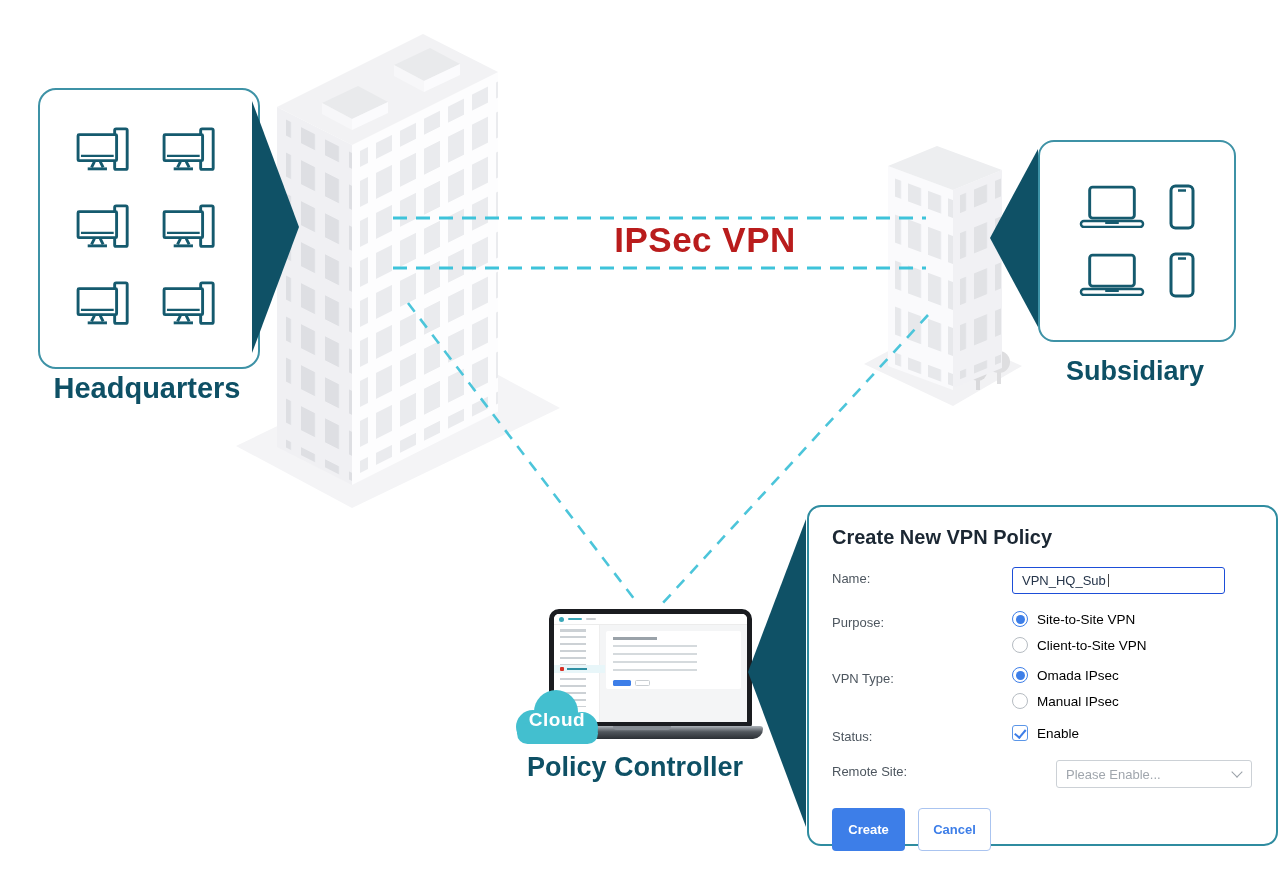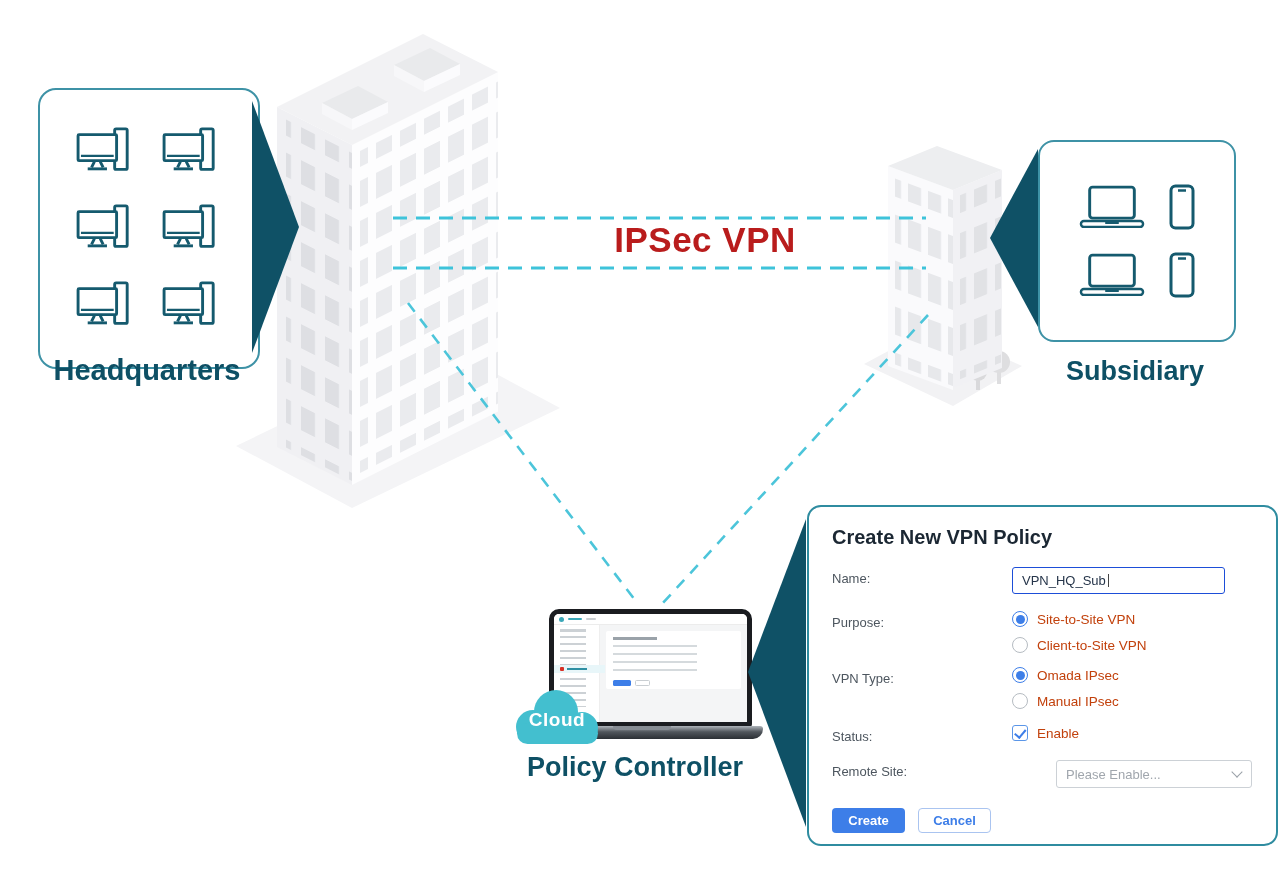--- a/index.html
+++ b/index.html
@@ -9,21 +9,21 @@
 
   
   .callout{position:absolute;background:#fff;border:2.5px solid #3E92A6;border-radius:18px;
            display:grid;align-content:center;justify-content:center;z-index:2;}
   .hq-box{left:38px;top:88px;width:218px;height:277px;grid-template-columns:62px 62px;gap:25px 24px;}
   .sub-box{left:1038px;top:140px;width:194px;height:198px;grid-template-columns:66px 26px;
            gap:22px 24px;align-items:center;justify-items:center;border-radius:16px;}
   .dev{display:block;}
 
   .site-label{position:absolute;font-weight:bold;color:#0E5065;text-align:center;z-index:2;}
-  .lbl-hq{left:30px;top:354px;width:234px;font-size:29px;}
+  .lbl-hq{left:30px;top:372px;width:234px;font-size:29px;}
   .lbl-sub{left:1038px;top:356px;width:194px;font-size:27px;}
   .lbl-omada{left:500px;top:752px;width:270px;font-size:27px;}
 
   .ipsec{position:absolute;left:555px;top:220px;width:300px;text-align:center;z-index:2;
          font-size:35px;font-weight:bold;color:#b91c1c;letter-spacing:0.5px;}
 
   
   .laptop-screen{position:absolute;left:549px;top:609px;width:193px;height:108px;background:#fff;
                  border:5px solid #1A1C20;border-radius:10px 10px 3px 3px;z-index:2;overflow:hidden;}
   .laptop-base{position:absolute;left:520px;top:726px;width:243px;height:13px;z-index:2;
@@ -60,36 +60,36 @@
   
   .panel{position:absolute;left:807px;top:505px;width:471px;height:341px;background:#fff;
          border:2px solid #2F8CA0;border-radius:14px;z-index:2;box-sizing:border-box;
          padding:19px 24px 0 23px;}
   .panel-title{font-size:20px;font-weight:bold;color:#1B2733;margin-bottom:18px;}
   .frow{display:flex;align-items:flex-start;}
   .flabel{width:180px;font-size:13px;color:#4D565F;padding-top:4px;flex:none;}
   .txtinput{width:202px;height:25px;border:1px solid #1d4ed8;border-radius:3px;display:flex;
             align-items:center;padding-left:9px;font-size:13px;color:#26354A;box-sizing:content-box;}
   .caret{display:inline-block;width:1px;height:13px;background:#444;margin-left:2px;}
-  .opt-row{display:flex;align-items:center;gap:9px;margin-bottom:10px;font-size:13.5px;color:#c2410c;}
+  .opt-row{display:flex;align-items:center;gap:9px;margin-bottom:10px;font-size:13.5px;color:#000000;}
   .radio{width:14px;height:14px;border:1.5px solid #B6BCC2;border-radius:50%;background:#fff;
          position:relative;flex:none;}
   .radio.checked{border-color:#3D7EE8;}
   .radio.checked::after{content:"";position:absolute;inset:2.5px;background:#3D7EE8;border-radius:50%;}
   .checkbox{width:14px;height:14px;border:1.5px solid #5B96E8;border-radius:3px;background:#fff;
             position:relative;flex:none;}
   .checkbox.checked::after{content:"";position:absolute;left:3.5px;top:0.5px;width:4.5px;height:8.5px;
             border:solid #3D7EE8;border-width:0 2px 2px 0;transform:rotate(40deg);}
   .selectbox{width:202px;height:26px;border:1px solid #CCD1D6;border-radius:3px;display:flex;
              align-items:center;justify-content:space-between;padding:0 10px 0 9px;font-size:13px;
              color:#A0A6AD;box-sizing:content-box;}
   .chev{width:7px;height:7px;border-right:1.6px solid #9AA1A8;border-bottom:1.6px solid #9AA1A8;
         transform:rotate(45deg);margin-top:-4px;flex:none;}
   .btnrow{display:flex;gap:13px;margin-top:0;}
-  .btn{height:25px;width:73px;border-radius:4px;font-weight:bold;font-size:13px;
+  .btn{height:43px;width:73px;border-radius:4px;font-weight:bold;font-size:13px;
        font-family:"Liberation Sans",sans-serif;cursor:pointer;}
   .btn-primary{background:#3D7EE8;color:#fff;border:none;}
   .btn-secondary{background:#fff;color:#3D7EE8;border:1.5px solid #AAC4F0;}
   .mb17{margin-bottom:17px;} .mb14{margin-bottom:4px;} .mb16{margin-bottom:6px;}
   .mb15{margin-bottom:16px;} .mb20{margin-bottom:20px;gap:44px;}
 </style>
 </head>
 <body>
 
 <div class="stage">

